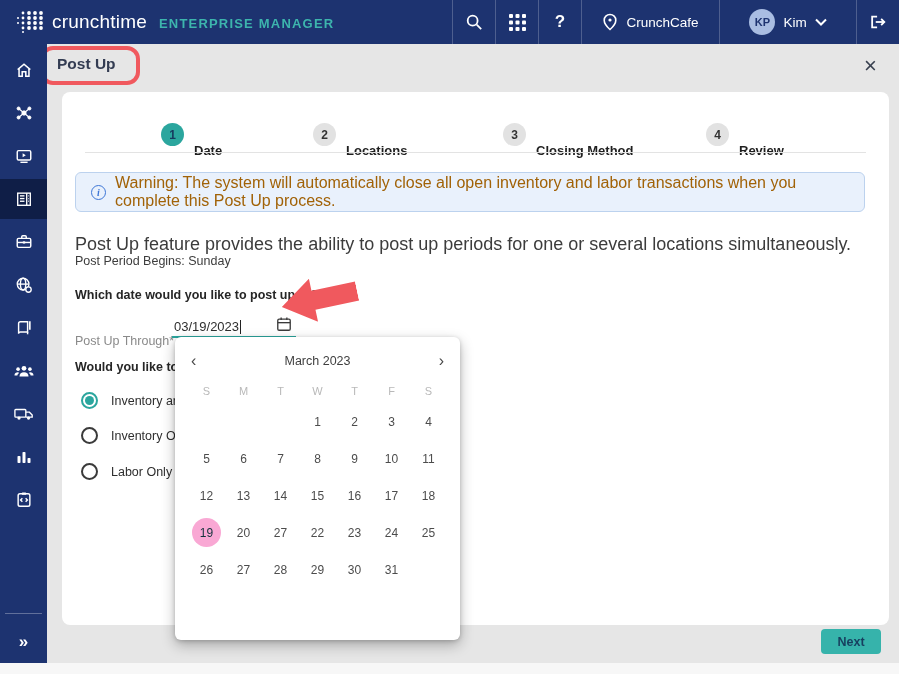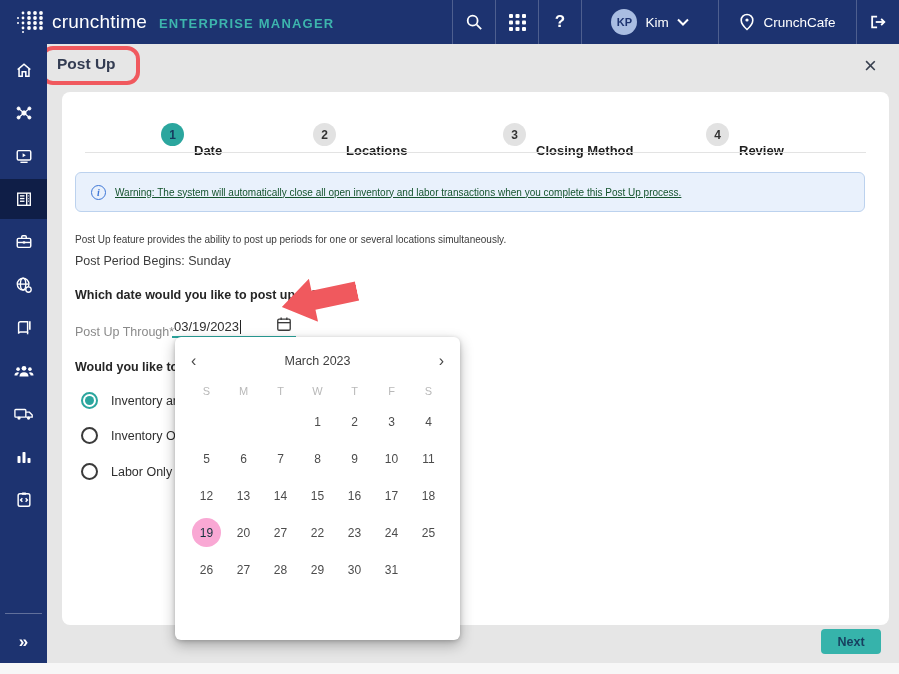--- a/index.html
+++ b/index.html
@@ -42,27 +42,27 @@
   .panel { position:absolute; left:62px; top:92px; width:827px; height:533px; background:#fff; border-radius:8px; z-index:1; }
 
   .step { position:absolute; top:19px; display:flex; align-items:center; gap:10px; cursor:pointer; }
   .step-num { width:23px; height:23px; border-radius:50%; background:#e2e2e2; color:#333; font-size:12px; font-weight:bold; display:flex; align-items:center; justify-content:center; }
   .step.active .step-num { background:#2ba69e; color:#173a5e; }
   .step-label { font-size:13px; font-weight:bold; color:#1f1f1f;margin-top:32px; }
   .stepper-divider { position:absolute; left:23px; top:60px; width:781px; height:1px; background:#e3e3e3; }
 
   .banner { position:absolute; left:13px; top:80px; width:790px; height:40px; background:#e9f1fc; border:1px solid #bcd2ee; border-radius:6px; display:flex; align-items:center; padding-left:15px; gap:9px; }
   .info-icon { width:15px; height:15px; border-radius:50%; border:1.5px solid #3d76d6; color:#3d76d6; font-size:10px; font-weight:bold; display:flex; align-items:center; justify-content:center; flex:0 0 auto; font-family:"Liberation Serif", serif; font-style:italic; }
-  .banner-text { font-size:10px; color:#14532d;text-decoration:underline; }
-
-  .intro1 { position:absolute; left:13px; top:142px; font-size:10px; color:#3c3c3c; }
+  .banner-text { font-size:16px; color:#a16207; }
+
+  .intro1 { position:absolute; left:13px; top:142px; font-size:18px; color:#3c3c3c; }
   .intro2 { position:absolute; left:13px; top:162px; font-size:12.5px; color:#3c3c3c; }
   .question { position:absolute; left:13px; top:196px; font-size:12.5px; font-weight:bold; color:#262626; }
 
-  .date-label { position:absolute; left:13px; top:233px; font-size:12.5px; color:#8a8a8a; }
+  .date-label { position:absolute; left:13px; top:242px; font-size:12.5px; color:#8a8a8a; }
   .date-value { position:absolute; left:112px; top:227px; font-size:13px; color:#2e2e2e; display:flex; align-items:center; }
   .caret { display:inline-block; width:1px; height:14px; background:#222; margin-left:1px; }
   .cal-btn { position:absolute; left:214px; top:224px; cursor:pointer; }
   .date-underline { position:absolute; left:110px; top:244px; width:124px; height:2px; background:#2ba69e; }
 
   .radio-heading { position:absolute; left:13px; top:268px; font-size:12.5px; font-weight:bold; color:#262626; white-space:nowrap; }
   .radio-row { position:absolute; left:19px; display:flex; align-items:center; gap:13px; cursor:pointer; white-space:nowrap; }
   .radio-circle { width:17px; height:17px; border-radius:50%; border:2px solid #3a3a3a; display:flex; align-items:center; justify-content:center; flex:0 0 auto; }
   .radio-row.selected .radio-circle { border-color:#2ba69e; }
   .radio-dot { width:9px; height:9px; border-radius:50%; background:#2ba69e; }
@@ -142,37 +142,37 @@
               <rect x="13" y="6.5" width="4" height="4" rx="1"></rect>
             <rect x="0" y="13" width="4" height="4" rx="1"></rect>
               <rect x="6.5" y="13" width="4" height="4" rx="1"></rect>
               <rect x="13" y="13" width="4" height="4" rx="1"></rect>
           </svg>
         </span>
       </div>
       <div class="nav-cell sm">
         <span class="help-glyph">?</span>
       </div>
+      <div class="nav-cell loc-cell">
+        <span>
+          <svg width="16" height="18" viewBox="0 0 16 18" fill="none" stroke="#fff" stroke-width="1.6">
+            <path d="M8 1.5 C4.7 1.5 2.2 4 2.2 7.2 C2.2 11.3 8 16.5 8 16.5 S13.8 11.3 13.8 7.2 C13.8 4 11.3 1.5 8 1.5 Z"></path>
+            <circle cx="8" cy="7" r="1.6" fill="#fff" stroke="none"></circle>
+          </svg>
+        </span>
+        <span class="loc-name">CrunchCafe</span>
+      </div>
       <div class="nav-cell user-cell">
         <span class="avatar">KP</span>
         <span class="user-name">Kim</span>
         <span>
           <svg width="12" height="8" viewBox="0 0 12 8" fill="none" stroke="#fff" stroke-width="2">
               <polyline points="1,1.5 6,6.5 11,1.5"></polyline>
             </svg>
         </span>
-      </div>
-      <div class="nav-cell loc-cell">
-        <span>
-          <svg width="16" height="18" viewBox="0 0 16 18" fill="none" stroke="#fff" stroke-width="1.6">
-            <path d="M8 1.5 C4.7 1.5 2.2 4 2.2 7.2 C2.2 11.3 8 16.5 8 16.5 S13.8 11.3 13.8 7.2 C13.8 4 11.3 1.5 8 1.5 Z"></path>
-            <circle cx="8" cy="7" r="1.6" fill="#fff" stroke="none"></circle>
-          </svg>
-        </span>
-        <span class="loc-name">CrunchCafe</span>
       </div>
       <div class="nav-cell sm">
         <span>
           <svg width="18" height="18" viewBox="0 0 20 20" fill="none" stroke="#fff" stroke-width="2">
             <polyline points="9,4 3.5,4 3.5,16 9,16"></polyline>
             <line x1="7.5" y1="10" x2="17" y2="10"></line>
             <polyline points="13.5,6.5 17,10 13.5,13.5"></polyline>
           </svg>
         </span>
       </div>

